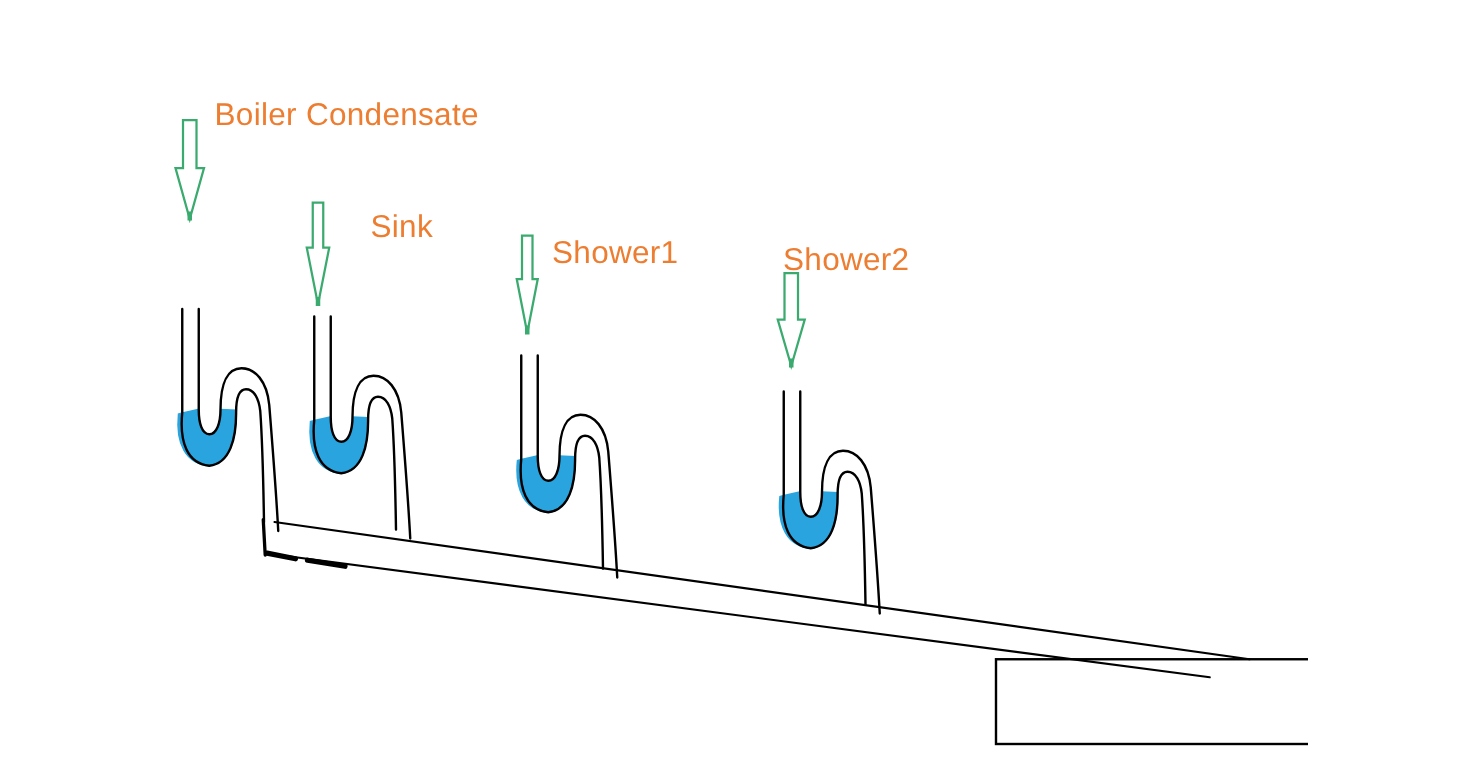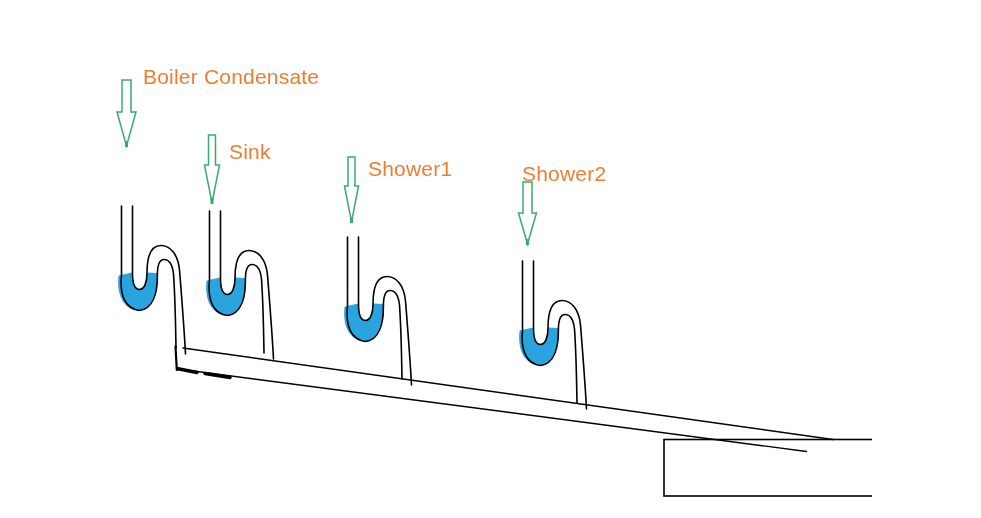--- a/index.html
+++ b/index.html
@@ -92,17 +92,17 @@
       <path class="arrow" d="M 523,140 L 532,140 L 532,171 L 536.5,171 L 527.5,202 L 518.5,171 L 523,171 Z"></path>
       <rect class="arrow-tip" x="526" y="197" width="3" height="6"></rect>
     </g>
     <g>
       <path class="arrow" d="M 915.5,209 L 925.5,209 L 925.5,241 L 930,241 L 920.5,271 L 911,241 L 915.5,241 Z"></path>
       <rect class="arrow-tip" x="919" y="266" width="3" height="6"></rect>
     </g>
   </svg>
 
   <span class="fixture-label" style="left:143px;top:23px">Boiler Condensate</span>
-  <span class="fixture-label" style="left:229px;top:98px">Sink</span>
+  <span class="fixture-label" style="left:247px;top:98px">Sink</span>
   <span class="fixture-label" style="left:368px;top:115px">Shower1</span>
   <span class="fixture-label" style="left:522px;top:120px">Shower2</span>
 
 </div>
 
 </body></html>

